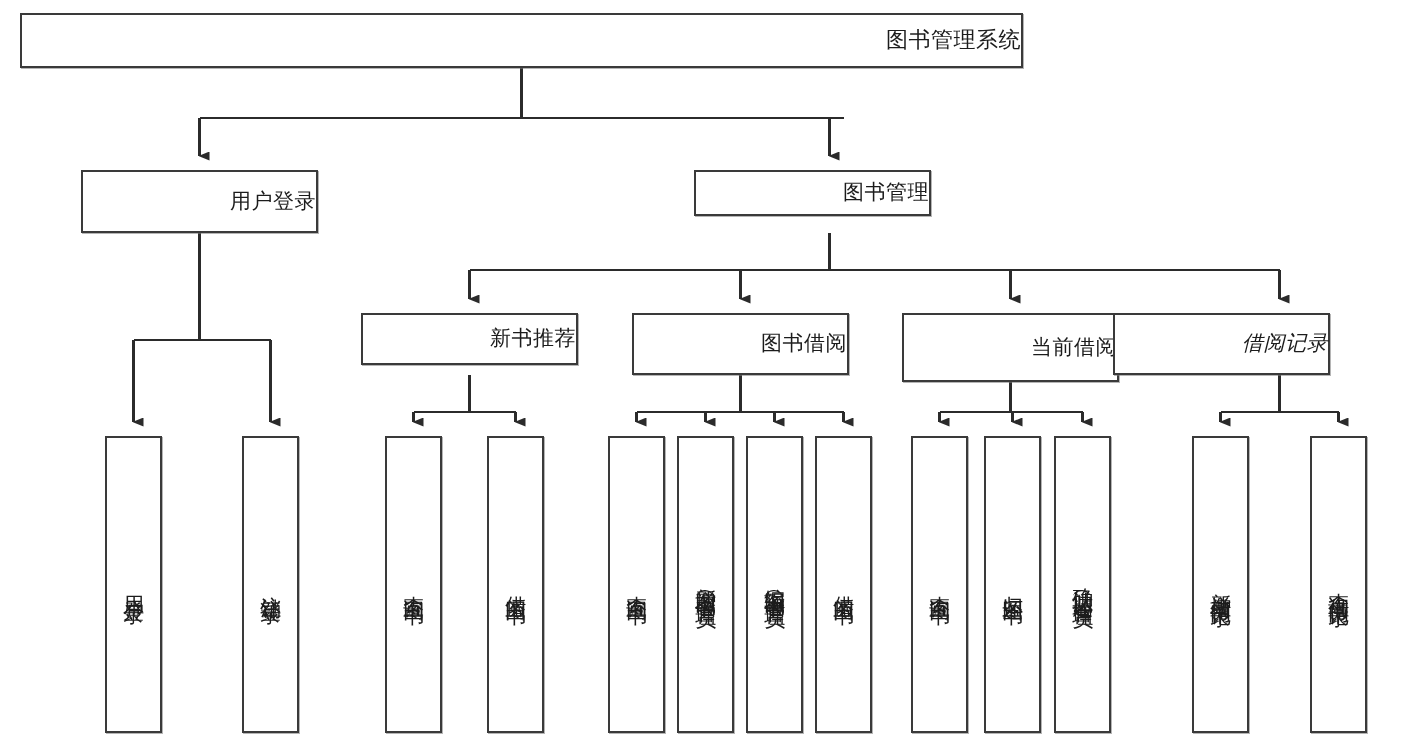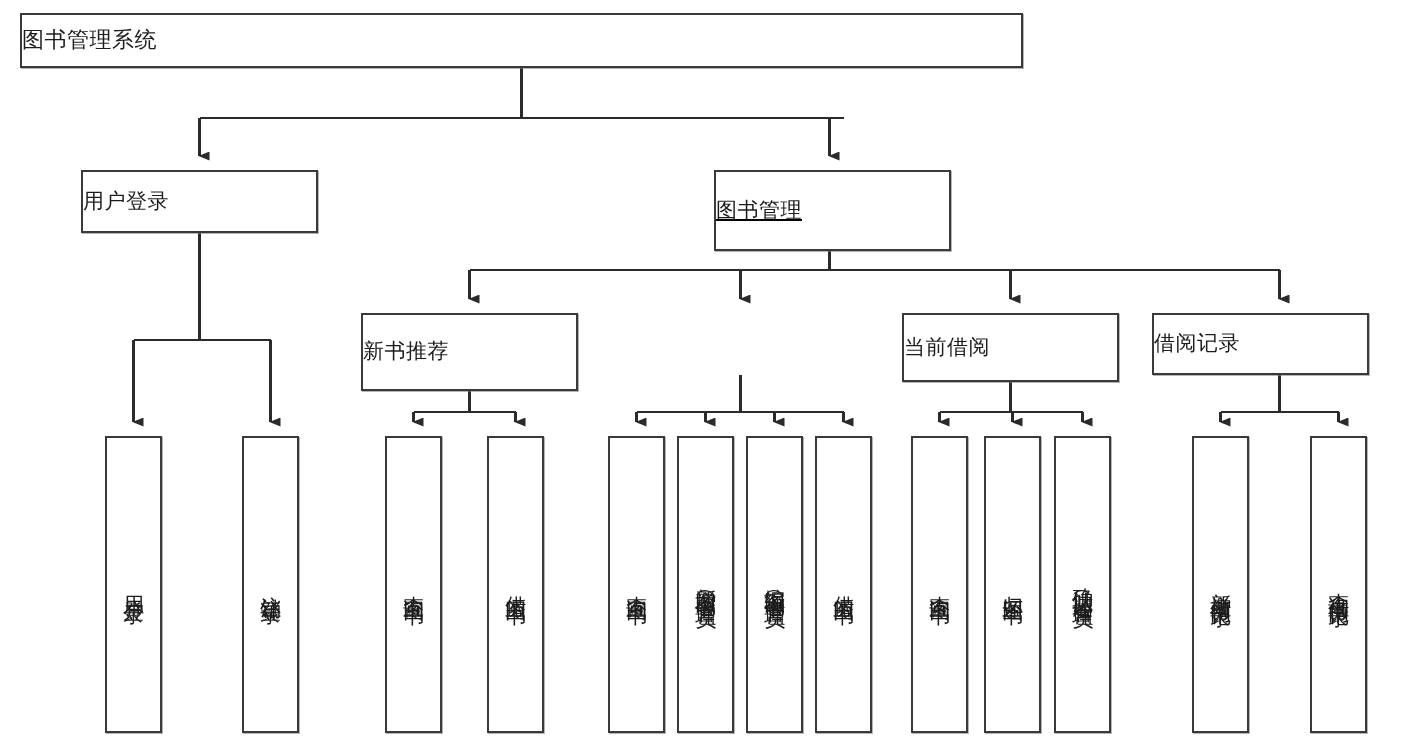--- a/index.html
+++ b/index.html
@@ -26,21 +26,21 @@
     height: 747px;
     pointer-events: none;
   }
   .node {
     position: absolute;
     box-sizing: border-box;
     background: #ffffff;
     border: 2px solid #3a3a3a;
     display: flex;
     align-items: center;
-    justify-content: flex-start;
+    justify-content: flex-end;
     box-shadow: 1px 1px 0 rgba(120,120,120,0.55);
   }
   .node-label {
     color: #1c1c1c;
     font-size: 21px;
     line-height: 1.12;
     letter-spacing: 0.5px;
     white-space: nowrap;
     text-align: center;
   }
@@ -127,31 +127,34 @@
     </g>
   </svg>
 
   <div class="node level-1" style="left: 20px; top: 13px; width: 1003px; height: 55px;">
     <span class="node-label">图书管理系统</span>
   </div>
 
   <div class="node level-2" style="left: 81px; top: 170px; width: 237px; height: 63px;">
     <span class="node-label">用户登录</span>
   </div>
-  <div class="node level-2" style="left: 714px; top: 170px; width: 237px; height: 81px; text-decoration: underline;">
+  <div class="node level-2" style="left: 694px; top: 170px; width: 237px; height: 46px;">
     <span class="node-label">图书管理</span>
   </div>
 
-  <div class="node level-3" style="left: 361px; top: 313px; width: 217px; height: 78px;">
+  <div class="node level-3" style="left: 361px; top: 313px; width: 217px; height: 52px;">
     <span class="node-label">新书推荐</span>
+  </div>
+  <div class="node level-3" style="left: 632px; top: 313px; width: 217px; height: 62px;">
+    <span class="node-label">图书借阅</span>
   </div>
   <div class="node level-3" style="left: 902px; top: 313px; width: 217px; height: 69px;">
     <span class="node-label">当前借阅</span>
   </div>
-  <div class="node level-3" style="left: 1152px; top: 313px; width: 217px; height: 62px;">
+  <div class="node level-3" style="left: 1113px; top: 313px; width: 217px; height: 62px; font-style: italic;">
     <span class="node-label">借阅记录</span>
   </div>
 
   <div class="node leaf" style="left: 105px; top: 436px; width: 57px; height: 297px;">
     <span class="node-label">用户登录</span>
   </div>
   <div class="node leaf" style="left: 242px; top: 436px; width: 57px; height: 297px;">
     <span class="node-label">注销登录</span>
   </div>
   <div class="node leaf" style="left: 385px; top: 436px; width: 57px; height: 297px;">

